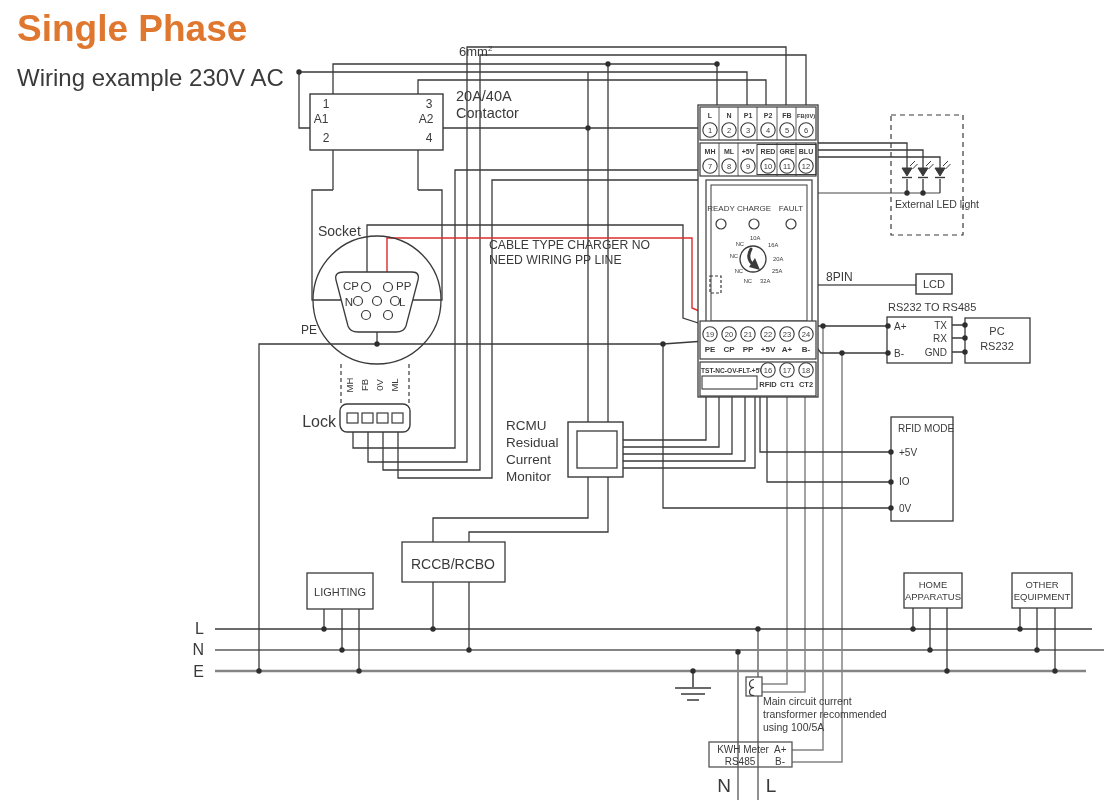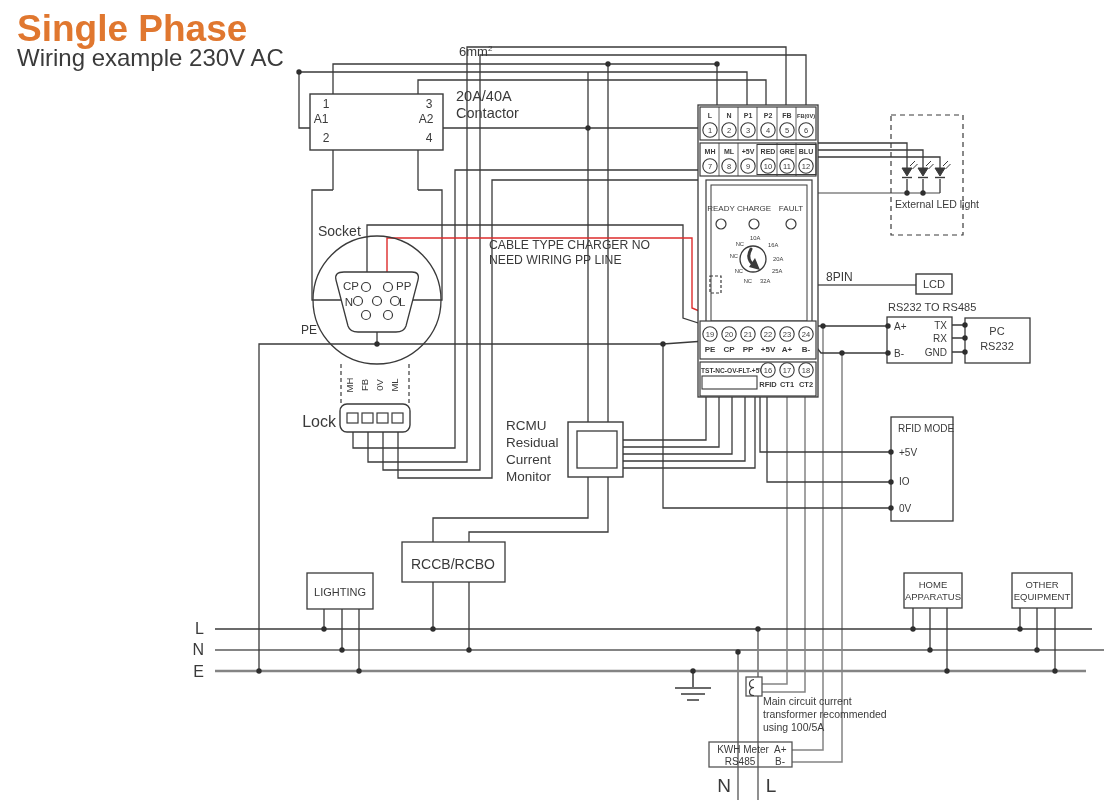--- a/index.html
+++ b/index.html
@@ -1,19 +1,19 @@
 <!DOCTYPE html>
 <html><head>
 <meta charset="utf-8">
 <style>
   html,body{margin:0;padding:0;background:#ffffff;}
   .stage{position:relative;width:1114px;height:802px;background:#fff;overflow:hidden;
          font-family:"Liberation Sans",sans-serif;}
   .title{position:absolute;left:17px;top:8px;font-size:37px;font-weight:600;color:#E0772F;}
-  .subtitle{position:absolute;left:17px;top:44px;font-size:24px;font-weight:500;color:#3b3b3b;}
+  .subtitle{position:absolute;left:17px;top:64px;font-size:24px;font-weight:500;color:#3b3b3b;}
   svg{position:absolute;left:0;top:0;}
   text{font-family:"Liberation Sans",sans-serif;fill:#3a3a3a;}
 </style>
 </head>
 <body>
 
 <div class="stage">
   <div class="title">Single Phase</div>
   <div class="subtitle">Wiring example 230V AC</div>
 

